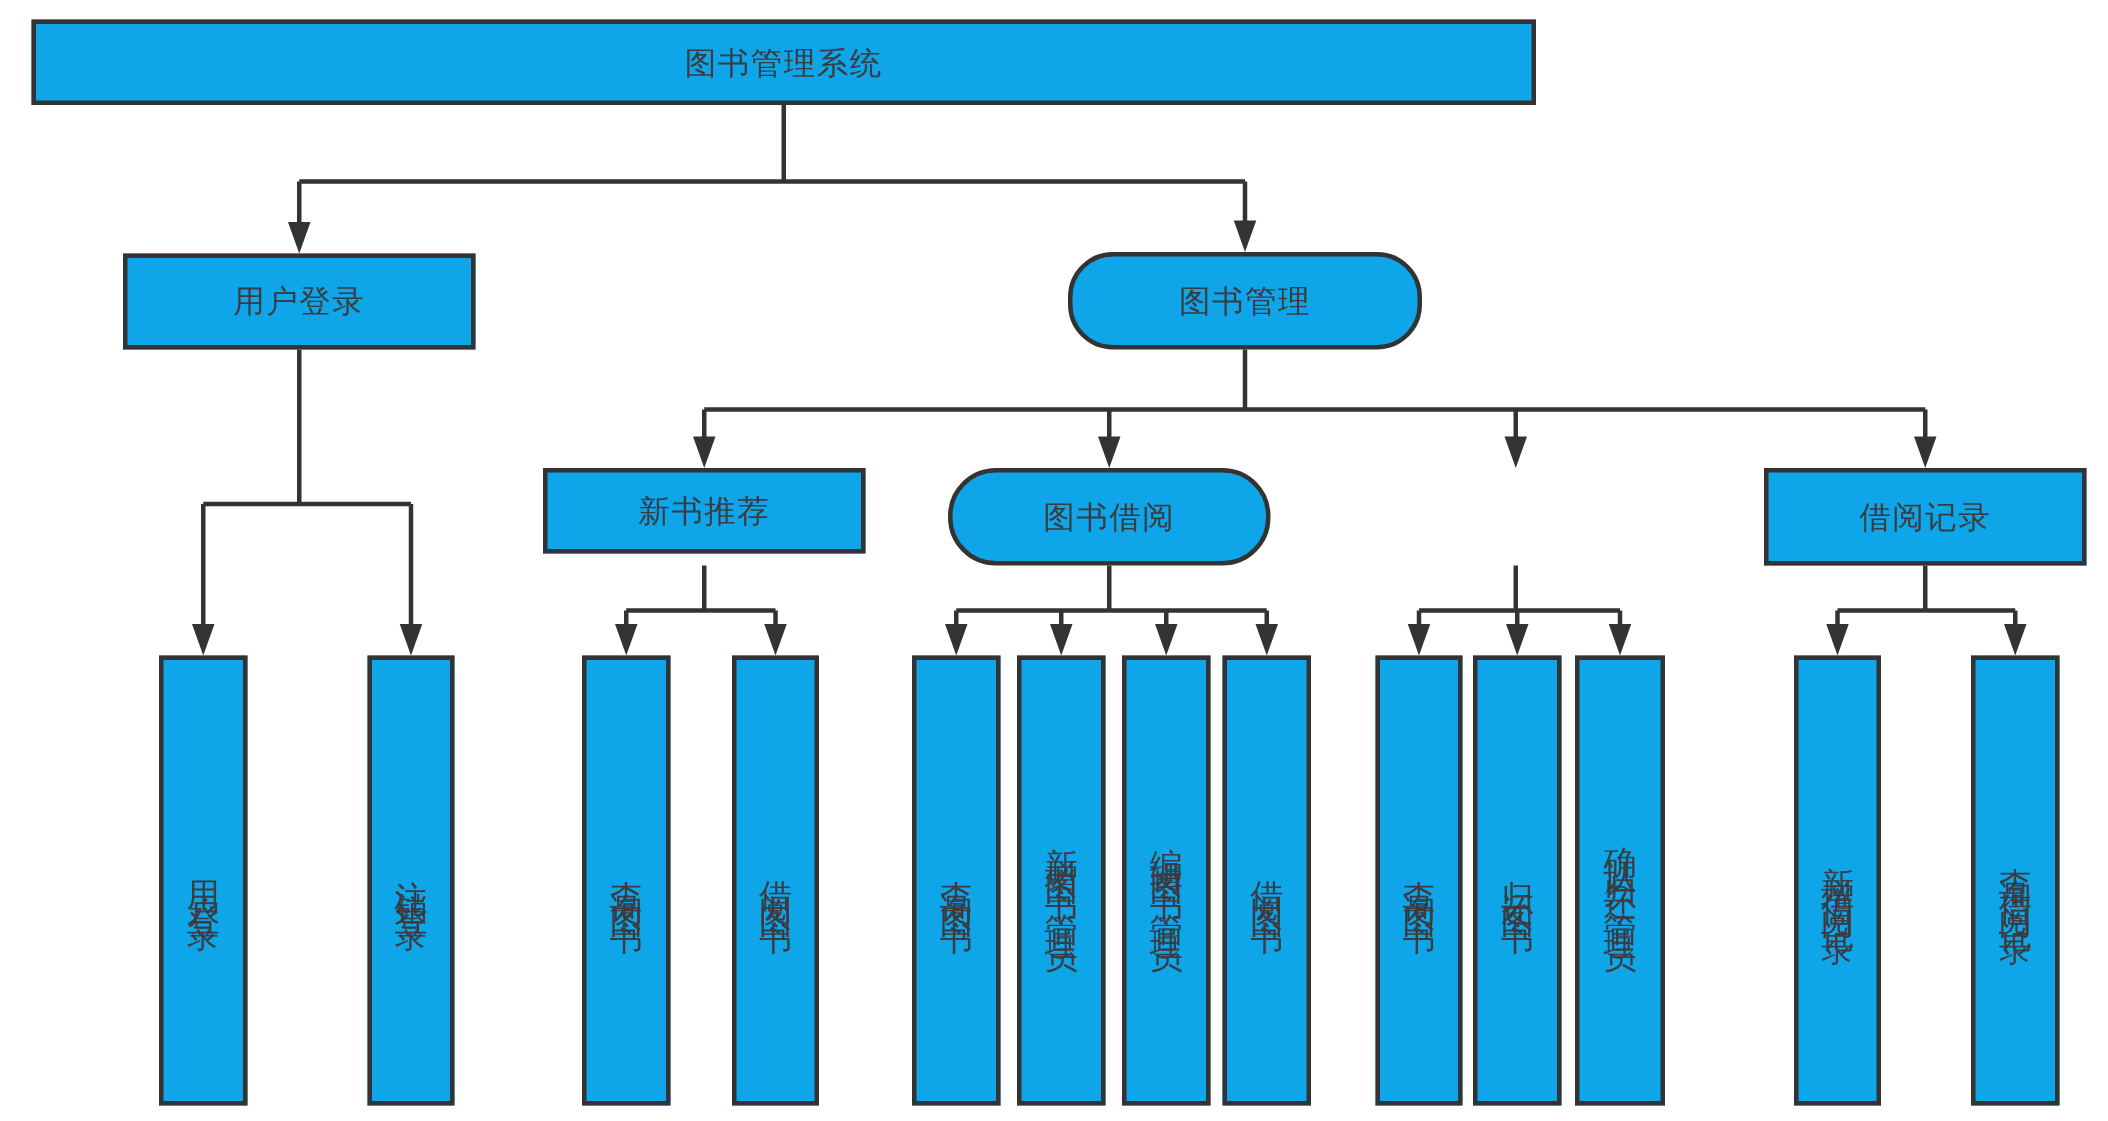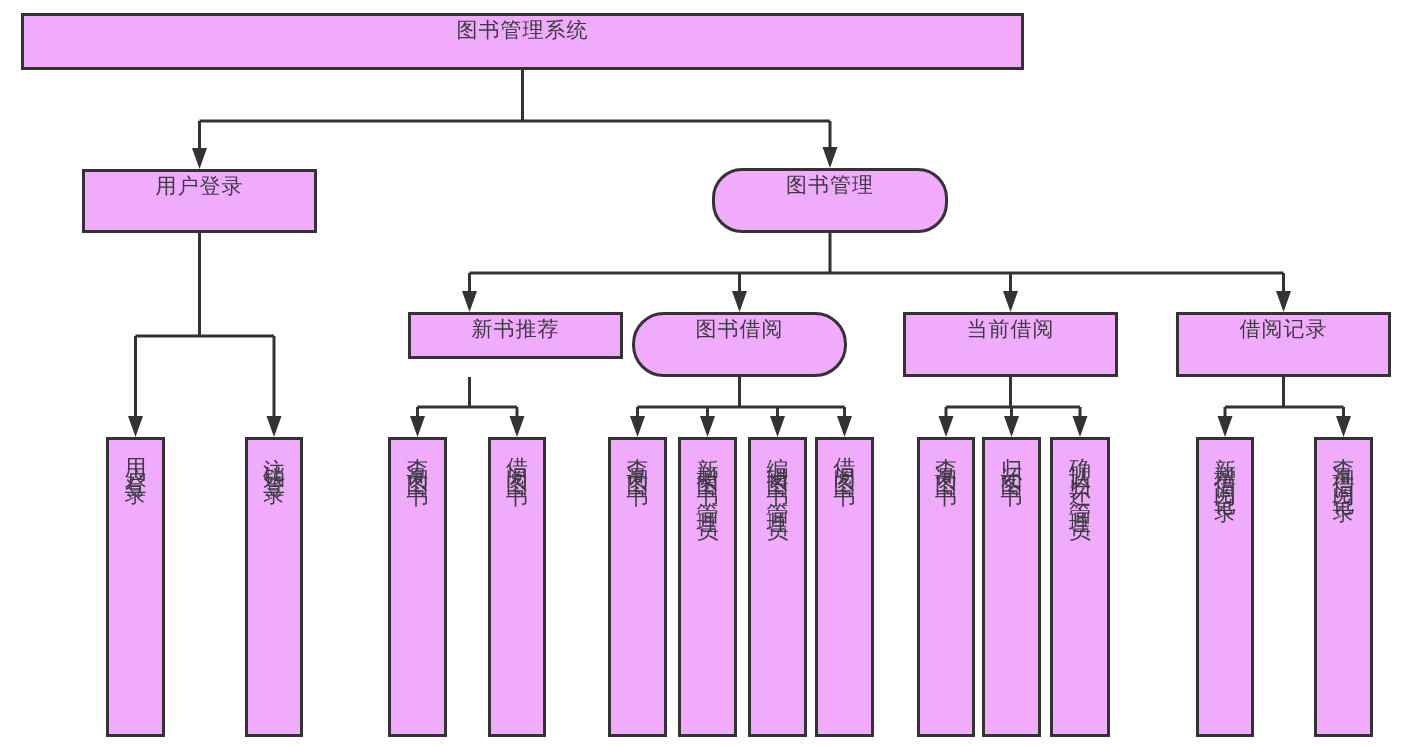--- a/index.html
+++ b/index.html
@@ -2,21 +2,21 @@
 <html style="--line: #333333; --text: #3b3b40; --background: #ffffff; --watermark: #a9a9a9;"><head>
 <meta charset="utf-8">
 <style>
   html,body{margin:0;padding:0;background:#fff;}
   body{font-family:"Liberation Sans",sans-serif;}
   .canvas{position:relative;width:1405px;height:747px;background:var(--background,#ffffff);overflow:hidden;}
   svg.connectors{position:absolute;left:0;top:0;width:1405px;height:747px;}
   svg.connectors line{stroke:var(--line,#333333);stroke-width:3;}
   svg.connectors polygon{fill:var(--line,#333333);}
   .box{position:absolute;box-sizing:border-box;border:3px solid var(--line,#333333);
-       background:#f0abfc;display:flex;align-items:flex-start;justify-content:center;
+       background:#0ea5e9;display:flex;align-items:center;justify-content:center;
        color:var(--text,#3b3b40);}
   .hbox{font-size:21px;letter-spacing:1px;white-space:nowrap;}
   .vbox span{writing-mode:vertical-rl;font-size:22px;letter-spacing:9px;line-height:1;}
   .watermark{position:absolute;left:1183px;top:714px;font-size:19px;letter-spacing:0.5px;
              color:var(--watermark,#a9a9a9);opacity:.85;z-index:5;white-space:nowrap;}
 </style>
 </head>
 <body>
 
 <div class="canvas">
@@ -101,28 +101,25 @@
     <span>图书管理系统</span>
   </div>
 
   <div class="box hbox" style="left:82px;top:169px;width:235px;height:64px;">
     <span>用户登录</span>
   </div>
   <div class="box hbox" style="left:712px;top:168px;width:236px;height:65px;border-radius:30px;">
     <span>图书管理</span>
   </div>
 
-  <div class="box hbox" style="left:362px;top:312px;width:215px;height:47px;margin-left:46px;">
+  <div class="box hbox" style="left:362px;top:312px;width:215px;height:57px;">
     <span>新书推荐</span>
   </div>
   <div class="box hbox" style="left:632px;top:312px;width:215px;height:65px;border-radius:32px;">
     <span>图书借阅</span>
-  </div>
-  <div class="box hbox" style="left:903px;top:312px;width:215px;height:65px;">
-    <span>当前借阅</span>
   </div>
   <div class="box hbox" style="left:1176px;top:312px;width:215px;height:65px;">
     <span>借阅记录</span>
   </div>
 
   <div class="box vbox" style="left:106px;top:437px;width:59px;height:300px;">
     <span>用户登录</span>
   </div>
   <div class="box vbox" style="left:245px;top:437px;width:58px;height:300px;">
     <span>注销登录</span>

